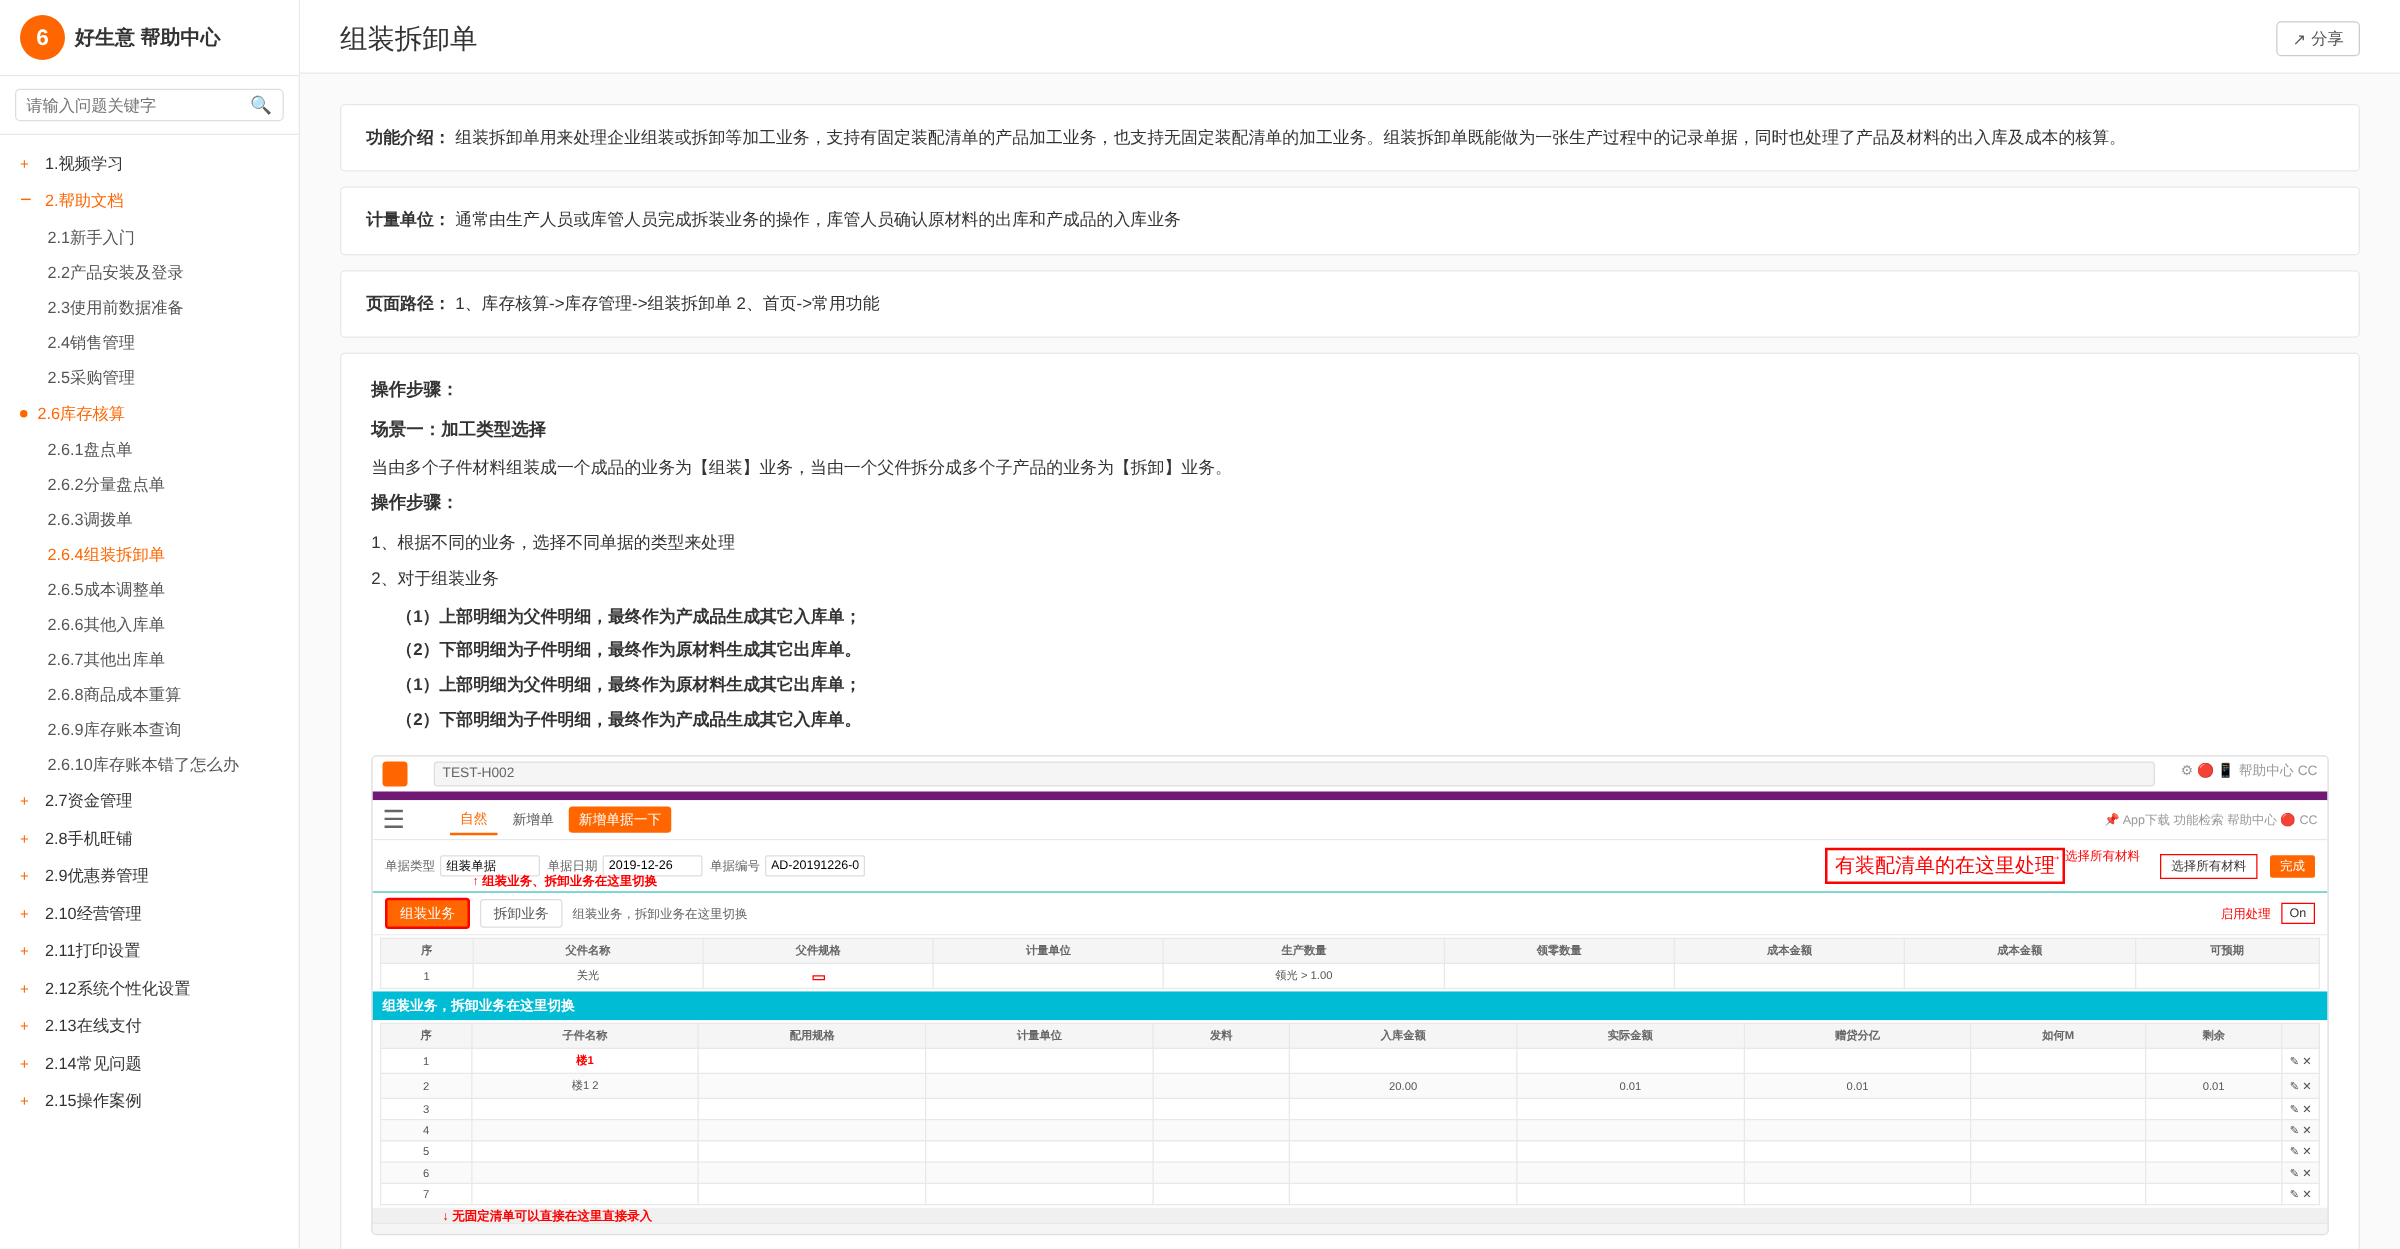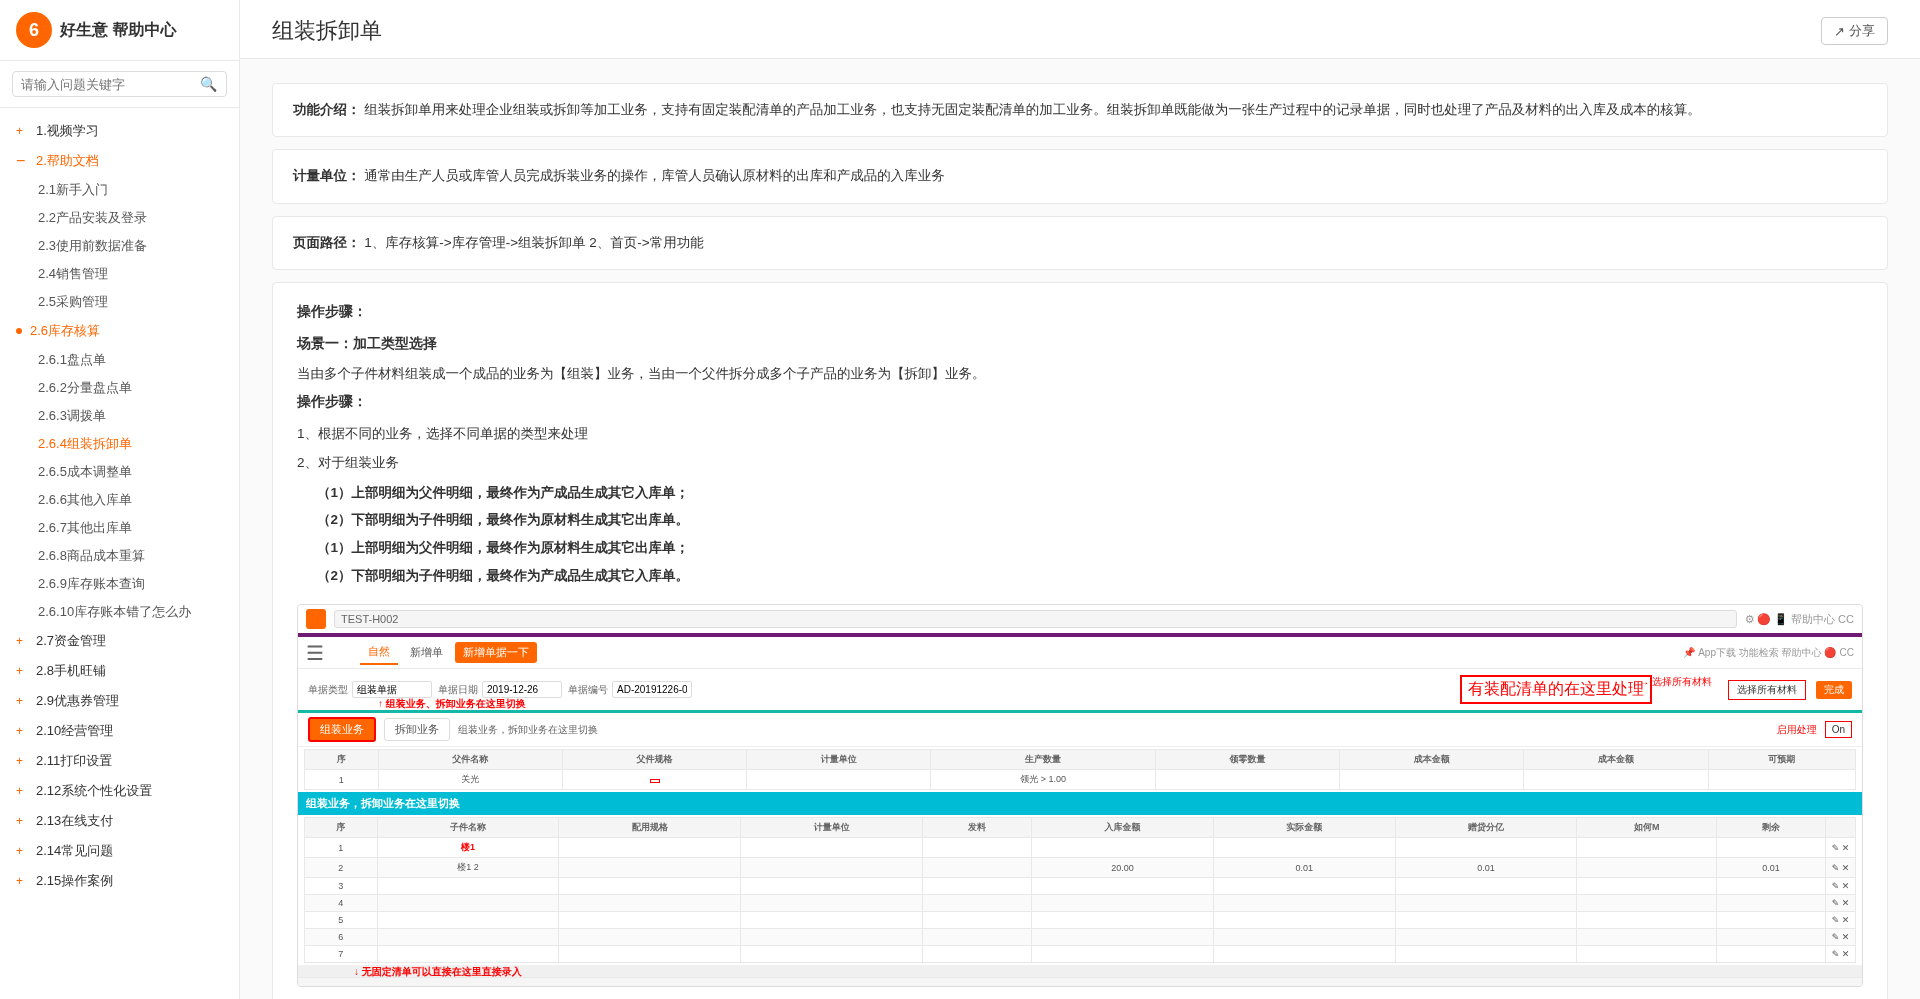--- a/index.html
+++ b/index.html
@@ -129,41 +129,41 @@
       background: #e8e8e8;
       position: relative;
     }
     .screenshot-inner {
       background: #f0f0f0;
       position: relative;
       width: 100%;
     }
     .mock-app-bar {
       background: #fff;
-      border-bottom: 4px solid #701a75;
+      border-bottom: 7px solid #701a75;
       padding: 4px 8px;
-      display: flex; align-items: center; gap: 8px; font-size: 11px;
+      display: flex; gap: 21px; font-size: 11px;
     }
     .mock-app-bar-logo { width: 20px; height: 20px; background: #f60; border-radius: 3px; }
     .mock-url { flex: 1; background: #f5f5f5; border: 1px solid #ddd; border-radius: 3px; padding: 2px 6px; font-size: 11px; color: #666; }
     .mock-nav-bar {
       background: #fff;
       border-bottom: 1px solid #e8e8e8;
       display: flex; align-items: center;
       padding: 0 8px; height: 32px; font-size: 11px; gap: 4px;
     }
     .mock-tab { padding: 4px 8px; cursor: pointer; font-size: 11px; color: #555; }
     .mock-tab.active-tab { color: #f60; border-bottom: 2px solid #f60; }
     .mock-add-btn { background: #f60; color: #fff; padding: 3px 8px; border-radius: 3px; font-size: 11px; }
 
     .mock-form-area {
       background: #fff;
       padding: 6px 10px;
       display: flex; align-items: center; gap: 6px; font-size: 11px;
-      border-bottom: 3px solid #14b8a6; flex-wrap: wrap;
+      border-bottom: 1px solid #14b8a6; flex-wrap: wrap;
     }
     .mock-field { display: flex; align-items: center; gap: 4px; }
     .mock-label { color: #666; font-size: 10px; white-space: nowrap; }
     .mock-input { border: 1px solid #ddd; border-radius: 2px; padding: 2px 4px; font-size: 10px; width: 80px; }
     .mock-table { width: 100%; border-collapse: collapse; font-size: 9px; }
     .mock-table th { background: #f5f5f5; border: 1px solid #e8e8e8; padding: 3px 4px; text-align: center; color: #666; }
     .mock-table td { border: 1px solid #e8e8e8; padding: 3px 4px; text-align: center; color: #555; }
     .mock-table tr:nth-child(even) { background: #fafafa; }
 
     .mock-section-header {

